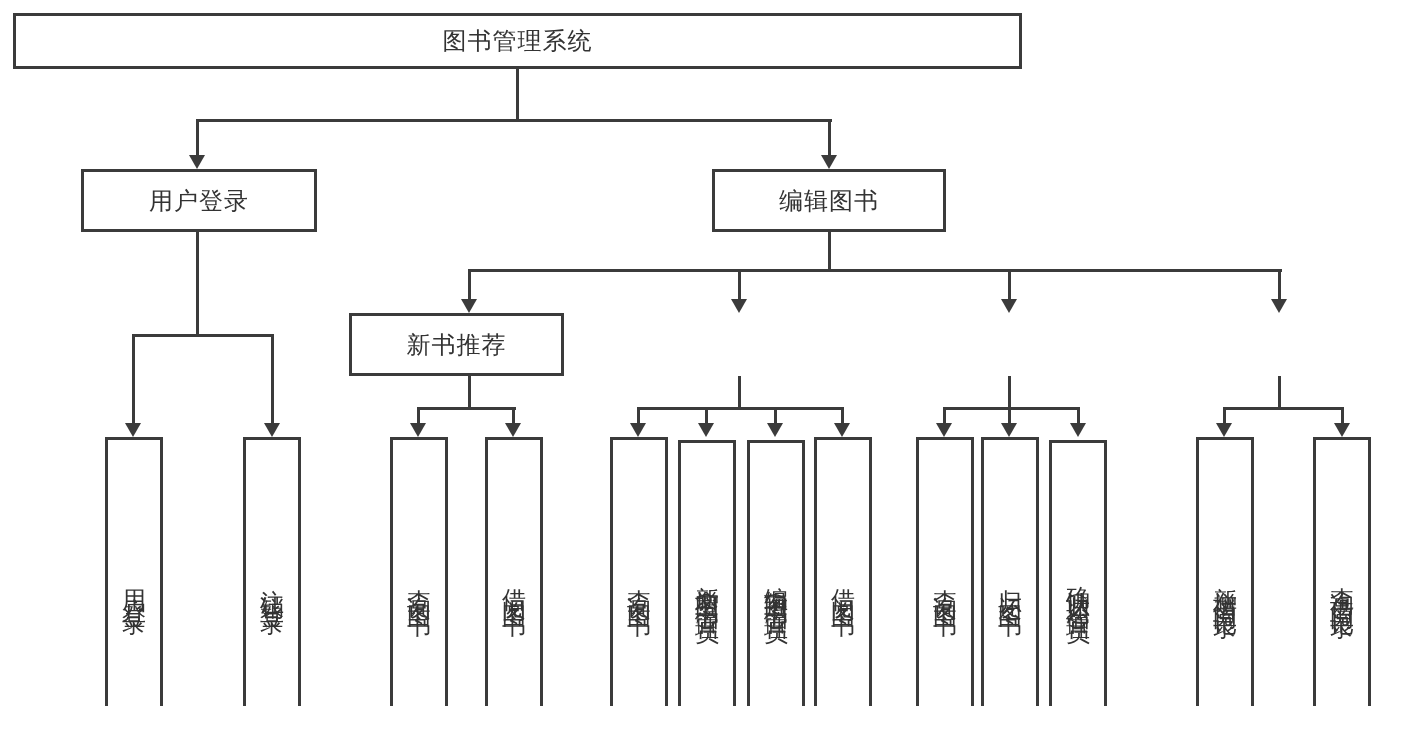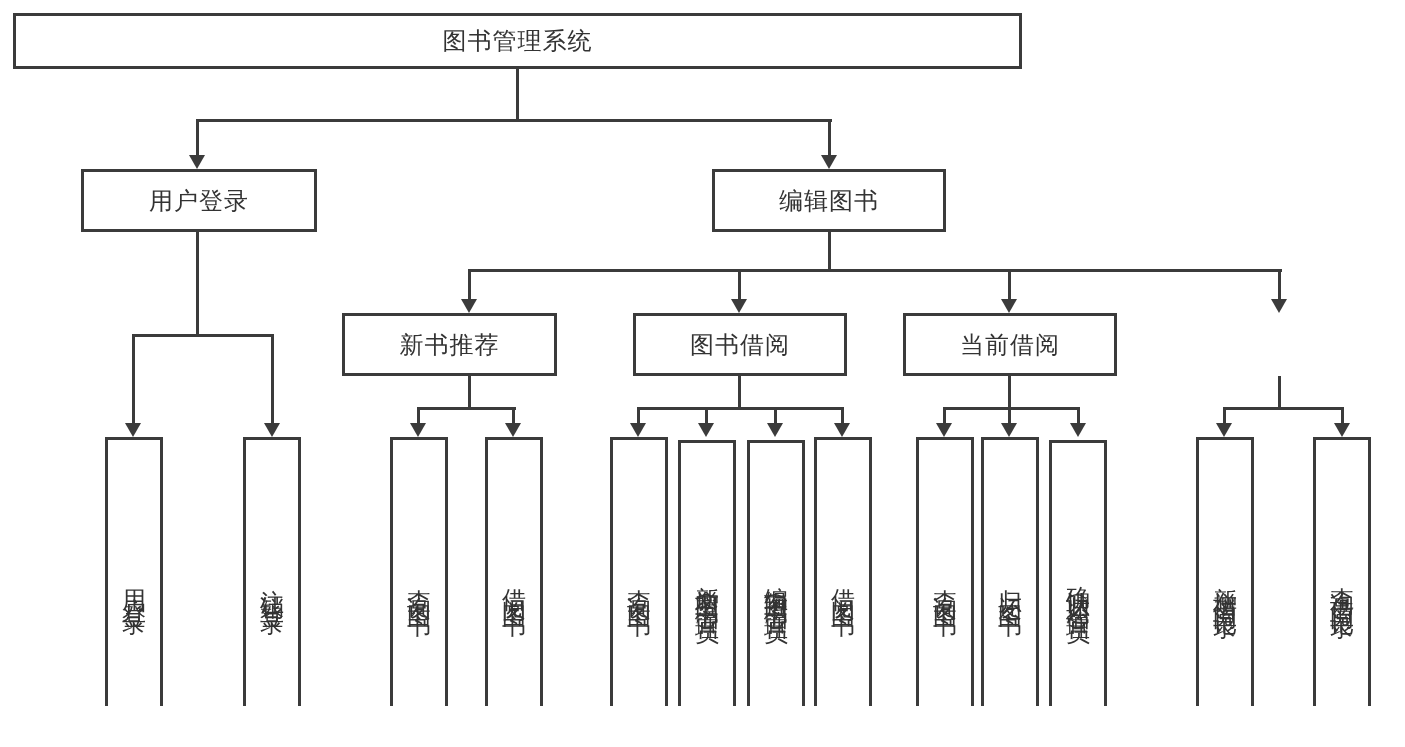--- a/index.html
+++ b/index.html
@@ -103,28 +103,22 @@
   <div class="line" style="left:468px;top:269px;width:814px;height:3px"></div>
   <div class="line" style="left:468px;top:269px;width:3px;height:32px"></div>
   <div class="arrow" style="left:461px;top:299px"></div>
   <div class="line" style="left:738px;top:269px;width:3px;height:32px"></div>
   <div class="arrow" style="left:731px;top:299px"></div>
   <div class="line" style="left:1008px;top:269px;width:3px;height:32px"></div>
   <div class="arrow" style="left:1001px;top:299px"></div>
   <div class="line" style="left:1278px;top:269px;width:3px;height:32px"></div>
   <div class="arrow" style="left:1271px;top:299px"></div>
 
-  <div class="box hbox" style="left:342px;top:313px;width:215px;height:63px">
+  <div class="box hbox" style="left:349px;top:313px;width:215px;height:63px">
     <span class="label">新书推荐</span>
-  </div>
-  <div class="box hbox" style="left:633px;top:313px;width:214px;height:63px">
-    <span class="label">图书借阅</span>
-  </div>
-  <div class="box hbox" style="left:903px;top:313px;width:214px;height:63px">
-    <span class="label">当前借阅</span>
   </div>
 
   <div class="line" style="left:468px;top:376px;width:3px;height:33px"></div>
   <div class="line" style="left:417px;top:407px;width:99px;height:3px"></div>
   <div class="line" style="left:417px;top:407px;width:3px;height:17px"></div>
   <div class="arrow" style="left:410px;top:423px"></div>
   <div class="line" style="left:512px;top:407px;width:3px;height:17px"></div>
   <div class="arrow" style="left:505px;top:423px"></div>
   <div class="box vbox" style="left:390px;top:437px;width:58px;height:298px">
     <span class="label">查询图书</span>

